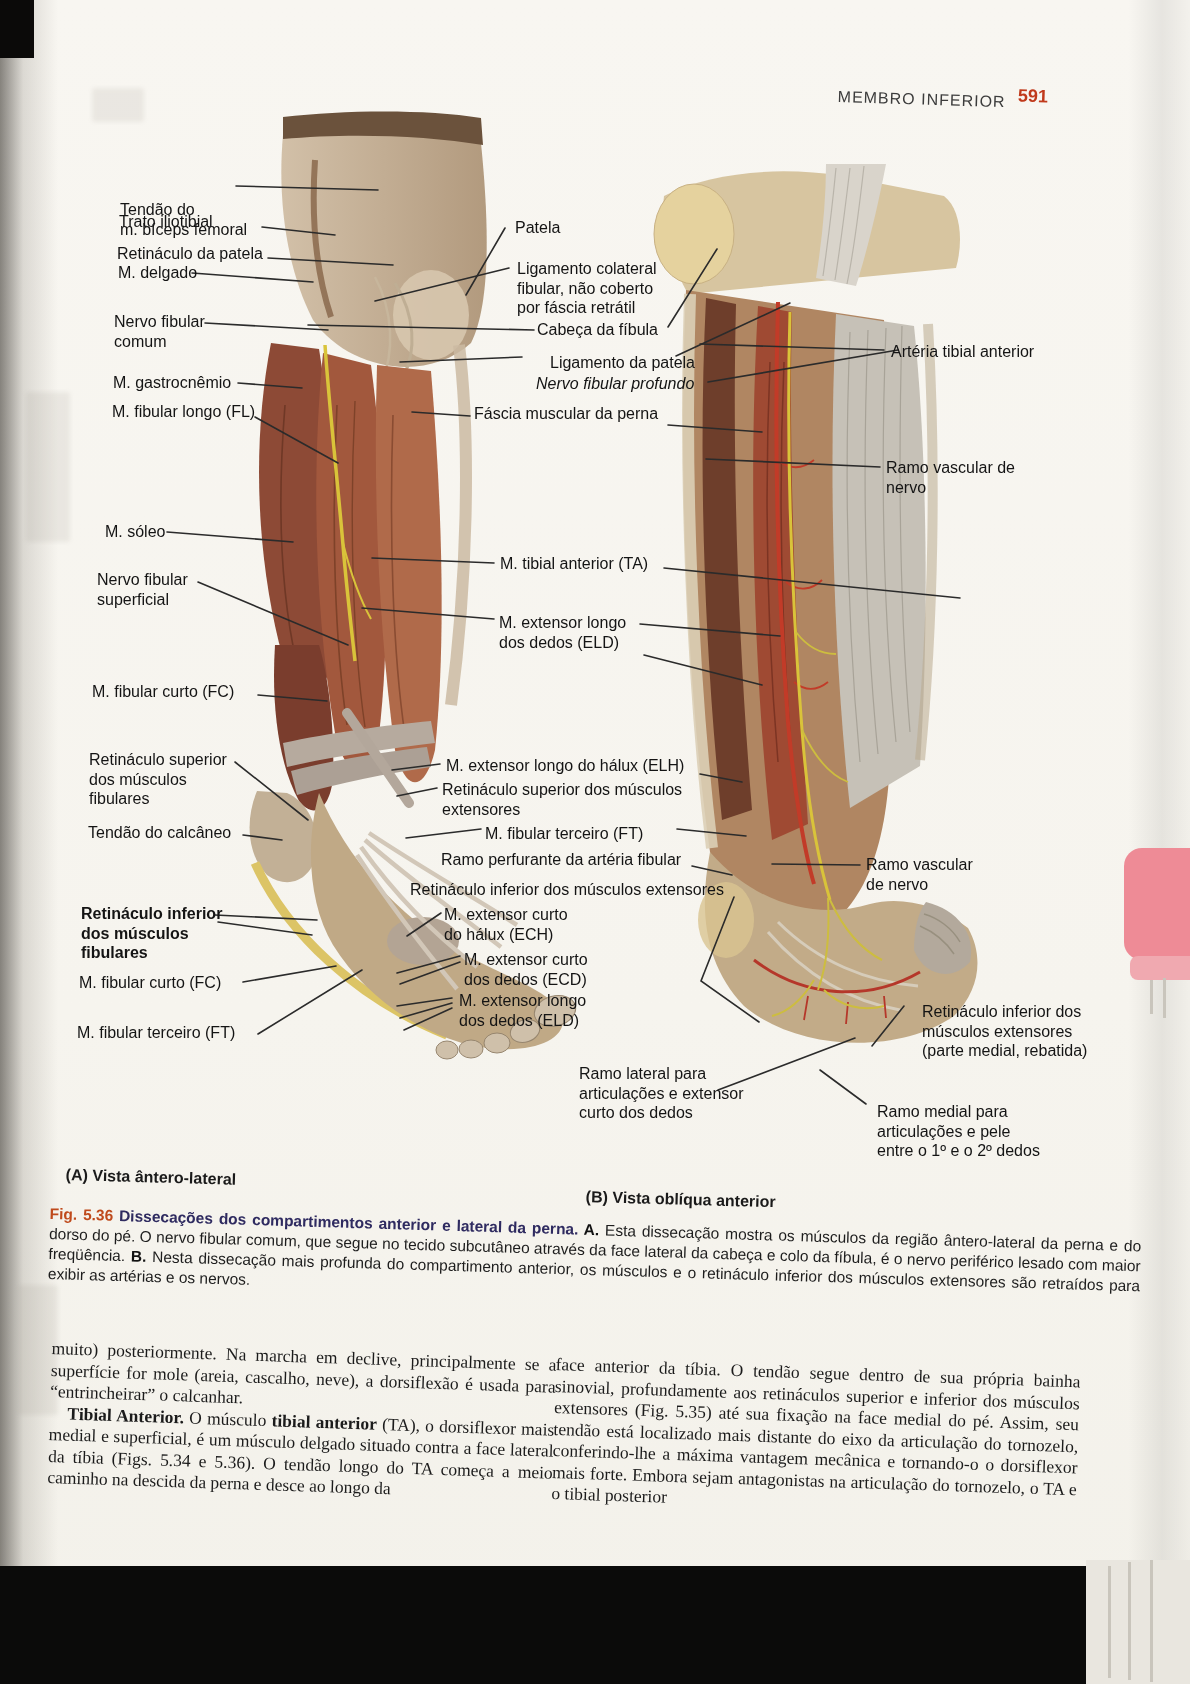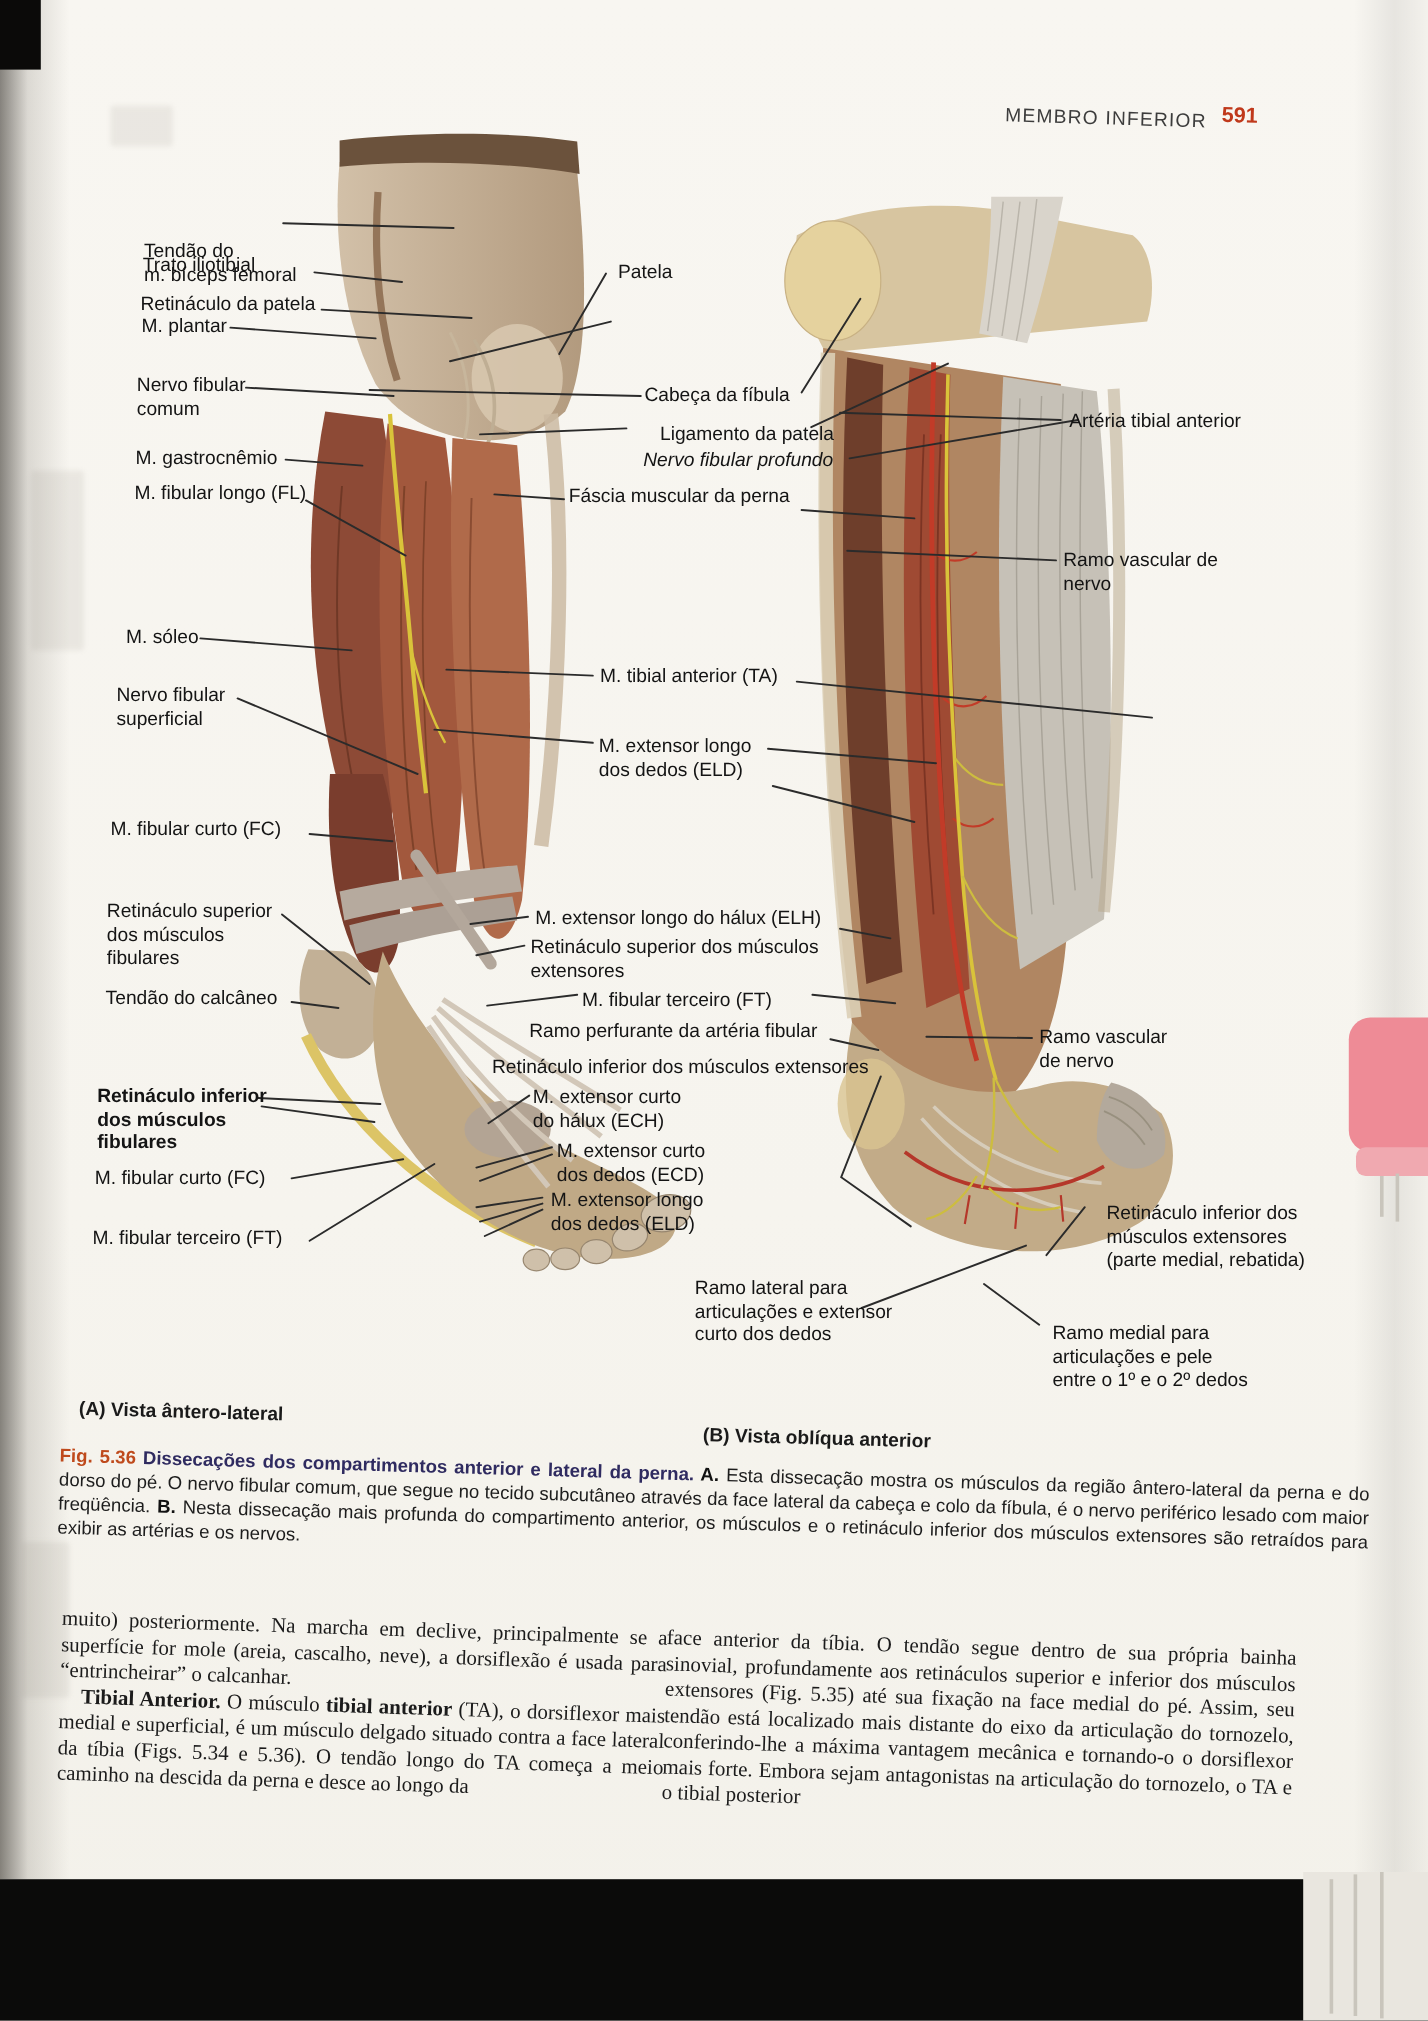--- a/index.html
+++ b/index.html
@@ -195,40 +195,43 @@
     <line x1="706" y1="459" x2="880" y2="467"></line>
     <line x1="772" y1="864" x2="860" y2="865"></line>
     <line x1="872" y1="1046" x2="904" y2="1006"></line>
     <line x1="820" y1="1070" x2="866" y2="1104"></line>
   </svg>
 
   <div class="lbl" style="left:119px;top:176px;margin-top:36px;">Trato iliotibial</div>
   <div class="lbl" style="left:120px;top:200px;">Tendão do
 m. bíceps femoral</div>
   <div class="lbl" style="left:117px;top:244px;">Retináculo da patela</div>
-  <div class="lbl" style="left:118px;top:263px;">M. plantar</div>
+  <div class="lbl" style="left:118px;top:263px;">M. delgado</div>
   <div class="lbl" style="left:114px;top:312px;">Nervo fibular
 comum</div>
   <div class="lbl" style="left:113px;top:373px;">M. gastrocnêmio</div>
   <div class="lbl" style="left:112px;top:402px;">M. fibular longo (FL)</div>
   <div class="lbl" style="left:105px;top:522px;">M. sóleo</div>
   <div class="lbl" style="left:97px;top:570px;">Nervo fibular
 superficial</div>
   <div class="lbl" style="left:92px;top:682px;">M. fibular curto (FC)</div>
   <div class="lbl" style="left:89px;top:750px;">Retináculo superior
 dos músculos
 fibulares</div>
   <div class="lbl" style="left:88px;top:823px;">Tendão do calcâneo</div>
   <div class="lbl" style="left:81px;top:904px;font-weight:bold;">Retináculo inferior
 dos músculos
 fibulares</div>
   <div class="lbl" style="left:79px;top:973px;">M. fibular curto (FC)</div>
   <div class="lbl" style="left:77px;top:1023px;">M. fibular terceiro (FT)</div>
 
   <div class="lbl" style="left:515px;top:218px;">Patela</div>
+  <div class="lbl" style="left:517px;top:259px;">Ligamento colateral
+fibular, não coberto
+por fáscia retrátil</div>
   <div class="lbl" style="left:537px;top:320px;">Cabeça da fíbula</div>
   <div class="lbl" style="left:526px;top:353px;margin-left:24px;">Ligamento da patela</div>
   <div class="lbl" style="left:536px;top:374px;font-style:italic;">Nervo fibular profundo</div>
   <div class="lbl" style="left:474px;top:404px;">Fáscia muscular da perna</div>
   <div class="lbl" style="left:500px;top:554px;">M. tibial anterior (TA)</div>
   <div class="lbl" style="left:499px;top:613px;">M. extensor longo
 dos dedos (ELD)</div>
   <div class="lbl" style="left:446px;top:756px;">M. extensor longo do hálux (ELH)</div>
   <div class="lbl" style="left:442px;top:780px;">Retináculo superior dos músculos
 extensores</div>

